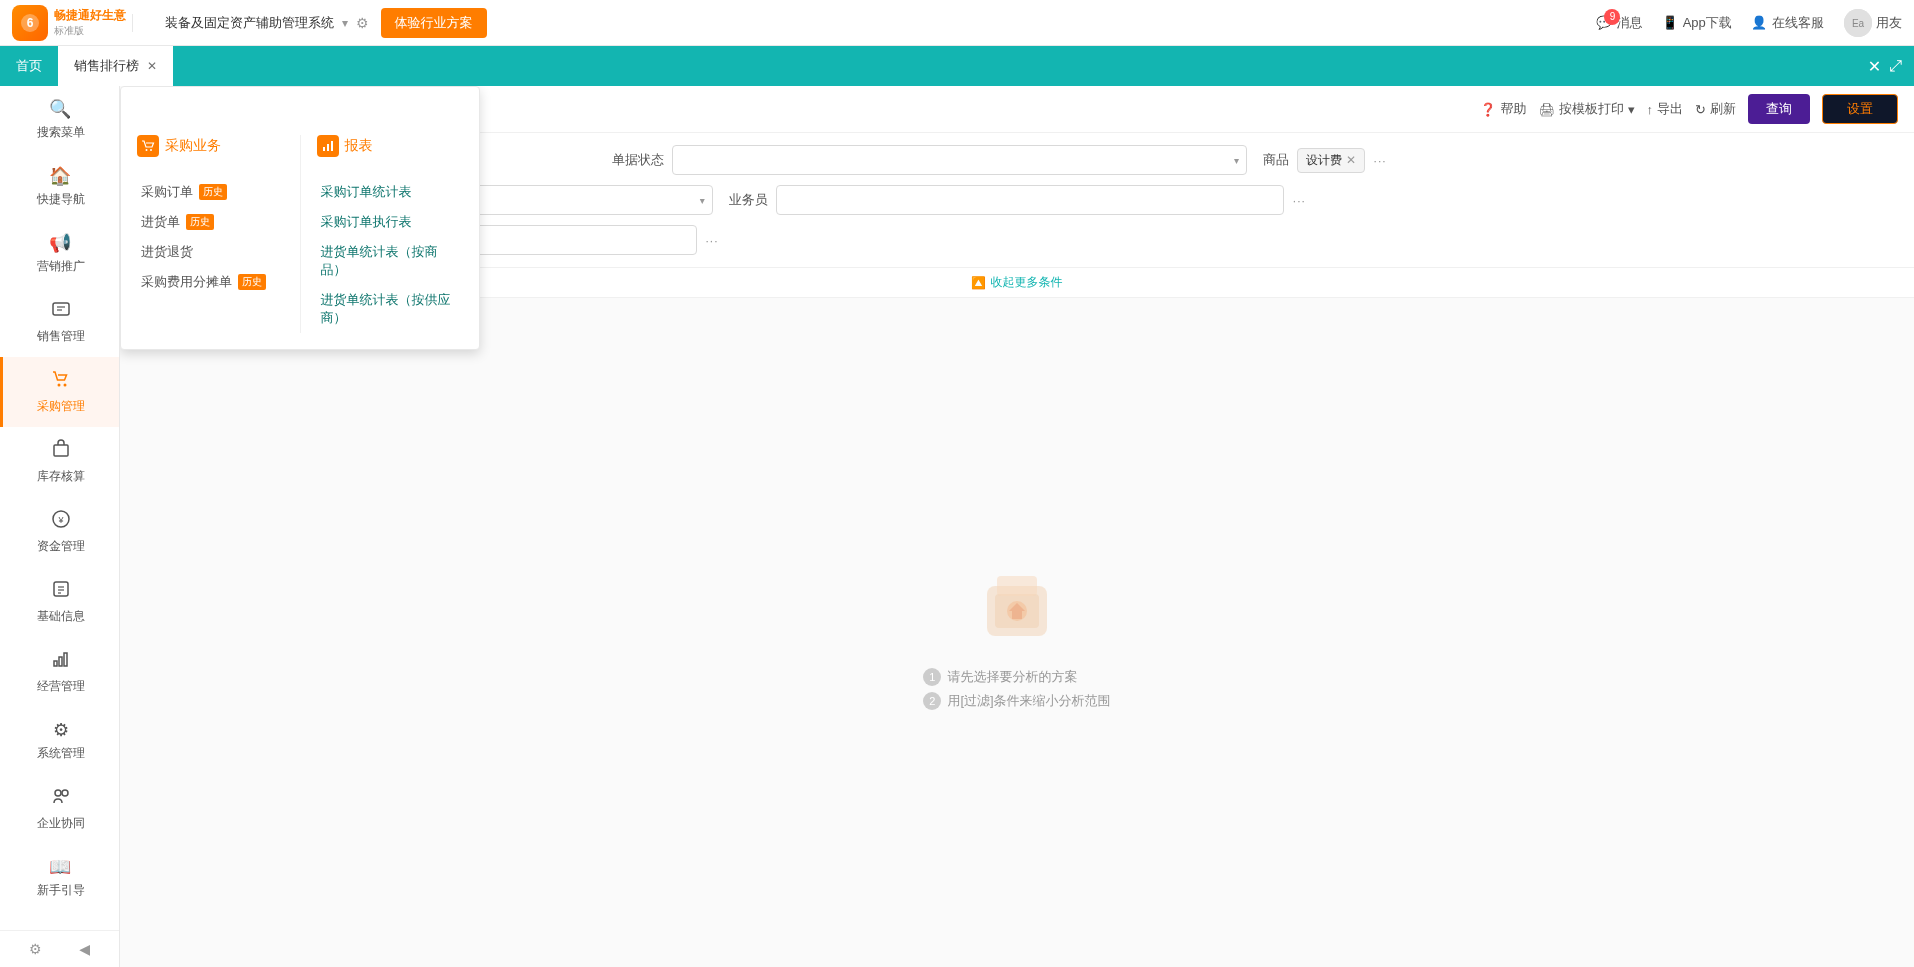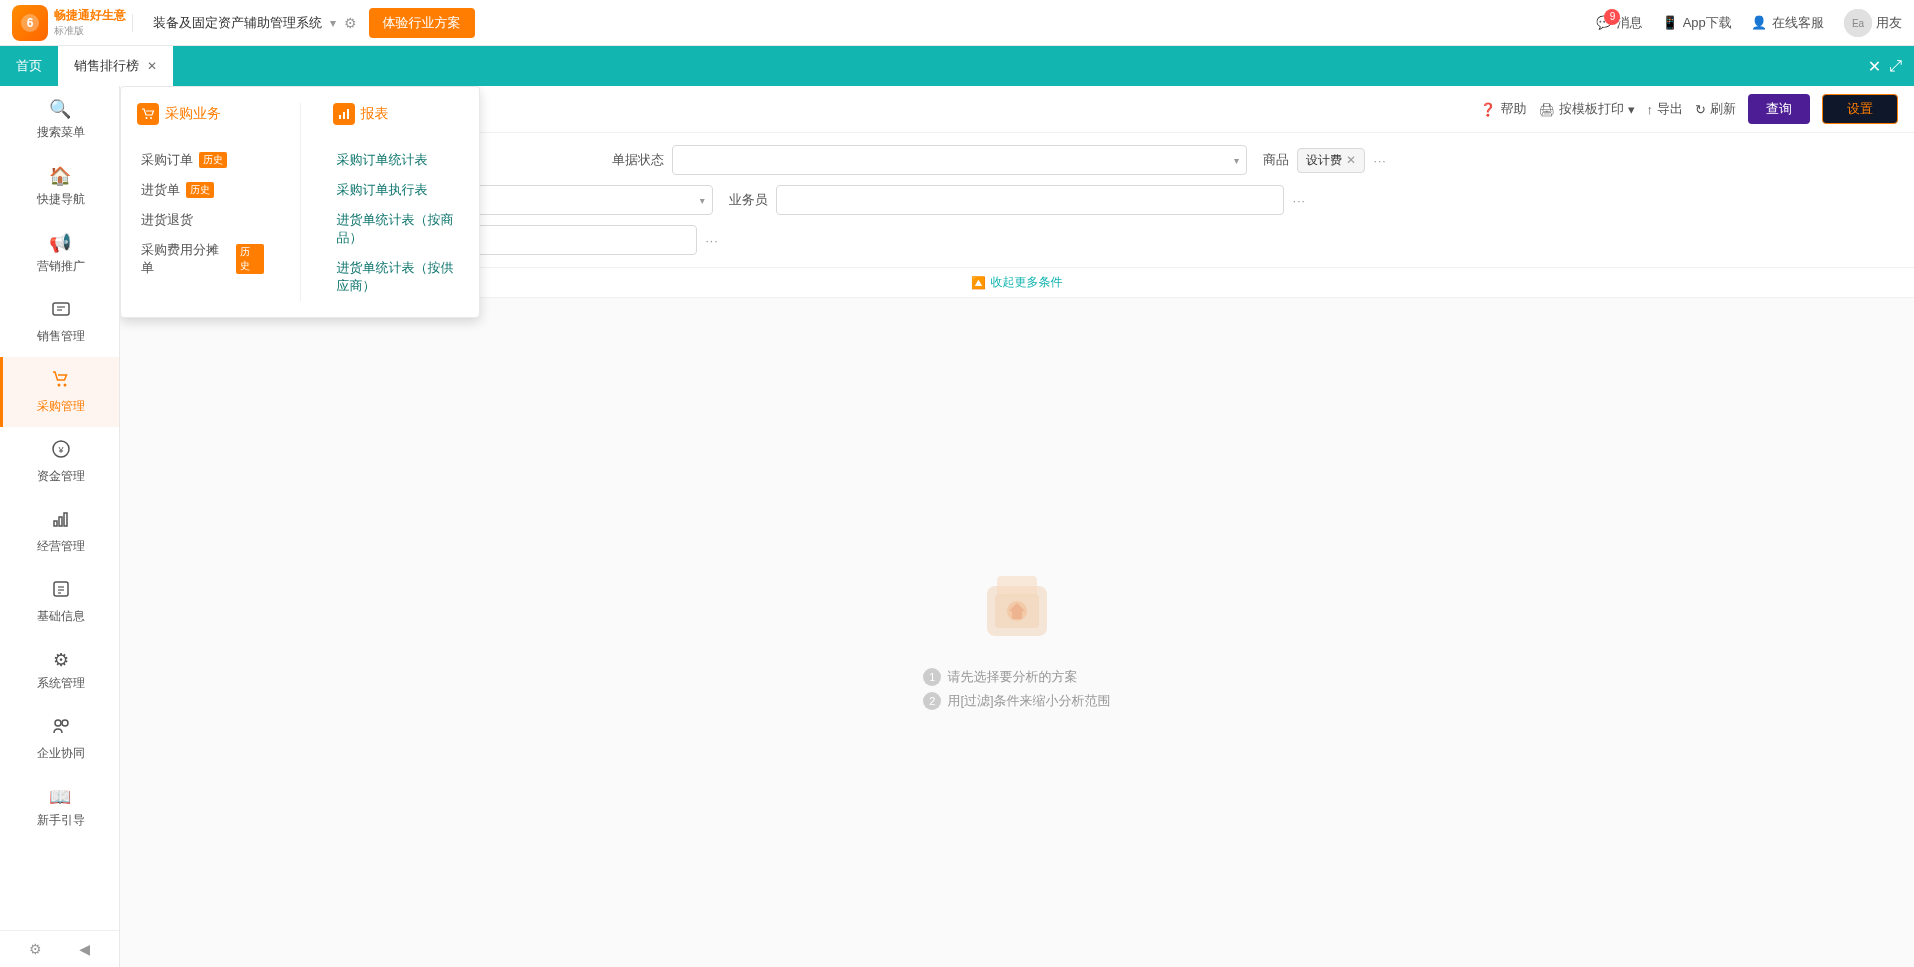--- a/index.html
+++ b/index.html
@@ -29,21 +29,21 @@
       background: linear-gradient(135deg, #ff8c00, #ff6600);
       border-radius: 8px;
       display: flex; align-items: center; justify-content: center;
       color: white; font-size: 18px; font-weight: bold;
     }
 
     .system-title-area {
       display: flex;
       align-items: center;
       gap: 8px;
-      padding-left: 20px;
+      padding-left: 32px;
       border-left: 1px solid #e8e8e8;
     }
     .system-title { font-size: 13px; color: #333; }
     .title-arrow { color: #999; font-size: 12px; }
     .settings-gear { color: #999; font-size: 14px; cursor: pointer; }
 
     .industry-btn {
       background: #ff7d00;
       color: white;
       border: none;
@@ -195,21 +195,22 @@
       z-index: 200;
       background: white;
       border: 1px solid #e8e8e8;
       border-radius: 4px;
       box-shadow: 0 4px 12px rgba(0,0,0,0.15);
       width: 360px;
       padding: 16px;
     }
     .dropdown-cols {
       display: flex;
-      gap: 24px;
+      gap: 8px;
+      margin-top: 32px;
     }
     .dropdown-col { flex: 1; }
     .dropdown-col-title {
       display: flex;
       align-items: center;
       gap: 6px;
       font-size: 14px;
       color: #ff7d00;
       font-weight: 500;
       margin-bottom: 12px;
@@ -516,46 +517,55 @@
             <circle cx="8" cy="16" r="1.5" fill="#ff7d00"></circle>
             <circle cx="14" cy="16" r="1.5" fill="#ff7d00"></circle>
             <path d="M2 3h2l2.5 8h7l2-5H7" fill="none" stroke="#ff7d00" stroke-width="1.5"></path>
           </svg>
       </span>
       <span>采购管理</span>
     </div>
     <div class="sidebar-item">
       <span class="sidebar-icon">
         <svg width="20" height="20" viewBox="0 0 20 20">
+            <rect x="3" y="6" width="14" height="11" rx="1" fill="none" stroke="#555" stroke-width="1.5"></rect>
+            <path d="M7 6V4a3 3 0 016 0v2" fill="none" stroke="#555" stroke-width="1.5"></path>
+          </svg>
+      </span>
+      <span>库存核算</span>
+    </div>
+    <div class="sidebar-item">
+      <span class="sidebar-icon">
+        <svg width="20" height="20" viewBox="0 0 20 20">
             <circle cx="10" cy="10" r="8" fill="none" stroke="#555" stroke-width="1.5"></circle>
             <text x="10" y="14" text-anchor="middle" fill="#555" font-size="9">¥</text>
           </svg>
       </span>
       <span>资金管理</span>
-    </div>
-    <div class="sidebar-item">
-      <span class="sidebar-icon">
-        <svg width="20" height="20" viewBox="0 0 20 20">
-            <rect x="3" y="12" width="3" height="5" fill="none" stroke="#555" stroke-width="1.5"></rect>
-            <rect x="8" y="8" width="3" height="9" fill="none" stroke="#555" stroke-width="1.5"></rect>
-            <rect x="13" y="4" width="3" height="13" fill="none" stroke="#555" stroke-width="1.5"></rect>
-          </svg>
-      </span>
-      <span>经营管理</span>
     </div>
     <div class="sidebar-item">
       <span class="sidebar-icon">
         <svg width="20" height="20" viewBox="0 0 20 20">
             <rect x="3" y="3" width="14" height="14" rx="2" fill="none" stroke="#555" stroke-width="1.5"></rect>
             <line x1="7" y1="8" x2="13" y2="8" stroke="#555" stroke-width="1.2"></line>
             <line x1="7" y1="11" x2="13" y2="11" stroke="#555" stroke-width="1.2"></line>
             <line x1="7" y1="14" x2="10" y2="14" stroke="#555" stroke-width="1.2"></line>
           </svg>
       </span>
       <span>基础信息</span>
+    </div>
+    <div class="sidebar-item">
+      <span class="sidebar-icon">
+        <svg width="20" height="20" viewBox="0 0 20 20">
+            <rect x="3" y="12" width="3" height="5" fill="none" stroke="#555" stroke-width="1.5"></rect>
+            <rect x="8" y="8" width="3" height="9" fill="none" stroke="#555" stroke-width="1.5"></rect>
+            <rect x="13" y="4" width="3" height="13" fill="none" stroke="#555" stroke-width="1.5"></rect>
+          </svg>
+      </span>
+      <span>经营管理</span>
     </div>
     <div class="sidebar-item">
       <span class="sidebar-icon">⚙</span>
       <span>系统管理</span>
     </div>
     <div class="sidebar-item">
       <span class="sidebar-icon">
         <svg width="20" height="20" viewBox="0 0 20 20">
             <circle cx="7" cy="7" r="3" fill="none" stroke="#555" stroke-width="1.5"></circle>
             <circle cx="14" cy="7" r="3" fill="none" stroke="#555" stroke-width="1.5"></circle>

